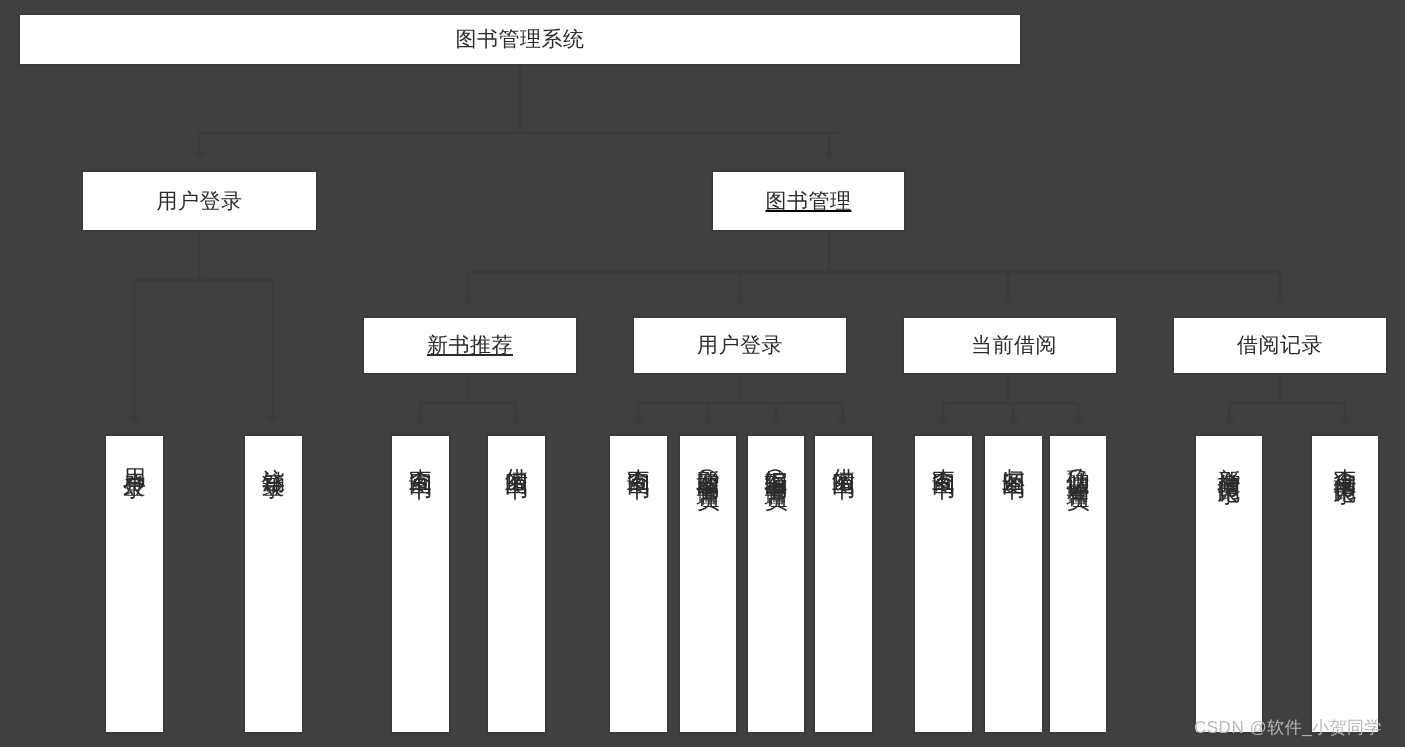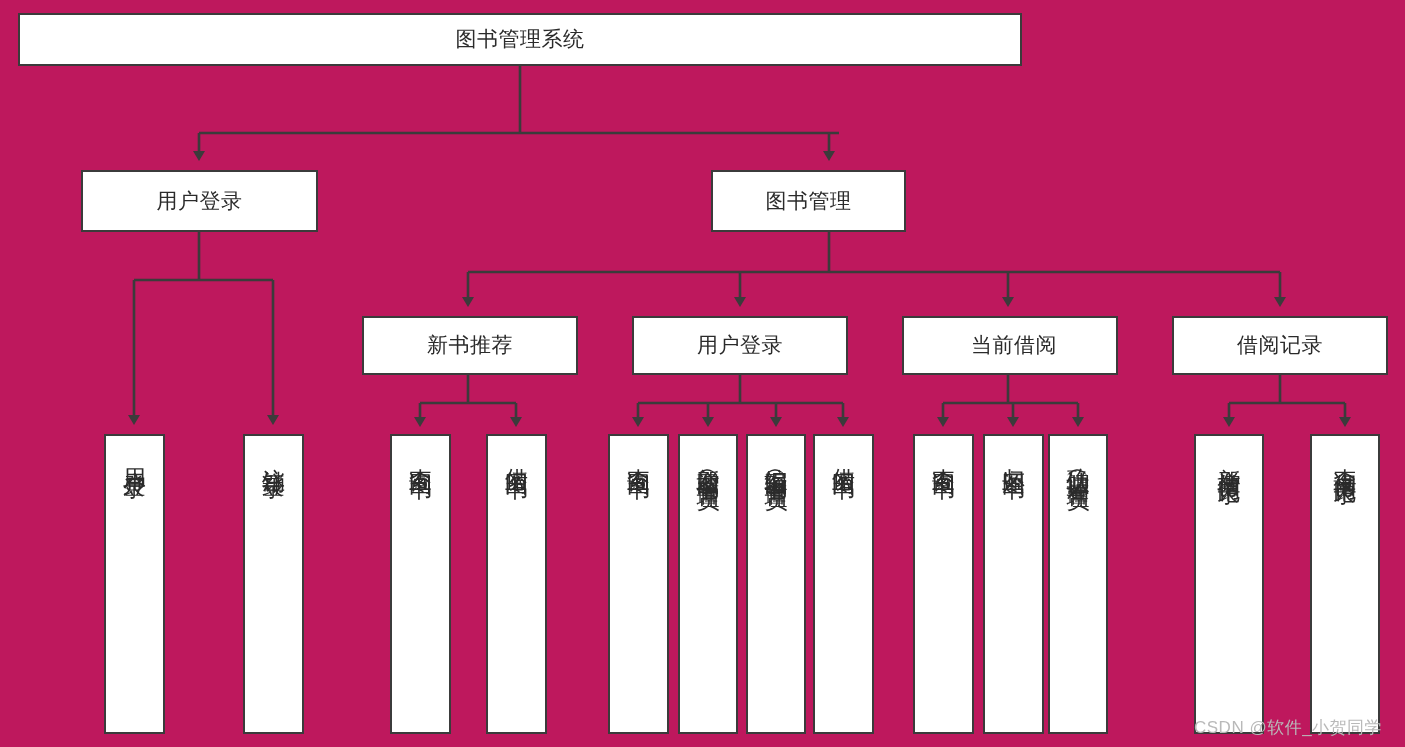--- a/index.html
+++ b/index.html
@@ -7,21 +7,21 @@
     padding: 0;
     background: #ffffff;
   }
   body {
     font-family: "Liberation Sans", "DejaVu Sans", sans-serif;
   }
   #canvas {
     position: relative;
     width: 1405px;
     height: 747px;
-    background: #be185d;
+    background: #404040;
     overflow: hidden;
   }
   svg.wires {
     position: absolute;
     left: 0;
     top: 0;
     width: 1405px;
     height: 747px;
     pointer-events: none;
   }
@@ -120,26 +120,26 @@
     </g>
   </svg>
 
   <div class="node horiz" style="left: 18px; top: 13px; width: 1004px; height: 53px; border-color: rgb(59, 59, 59);">
     <span class="label" style="color: rgb(43, 43, 43);">图书管理系统</span>
   </div>
 
   <div class="node horiz" style="left: 81px; top: 170px; width: 237px; height: 62px; border-color: rgb(59, 59, 59);">
     <span class="label" style="color: rgb(43, 43, 43);">用户登录</span>
   </div>
-  <div class="node horiz" style="left: 711px; top: 170px; width: 195px; height: 62px; border-color: rgb(59, 59, 59);">
+  <div class="node horiz" style="left: 711px; top: 170px; width: 195px; height: 62px; border-color: rgb(59, 59, 59); text-decoration: underline;">
     <span class="label" style="color: rgb(43, 43, 43);">图书管理</span>
   </div>
 
   <div class="node horiz" style="left: 362px; top: 316px; width: 216px; height: 59px; border-color: rgb(59, 59, 59);">
-    <span class="label" style="color: rgb(43, 43, 43);">新书推荐</span>
+    <span class="label" style="color: rgb(43, 43, 43); text-decoration: underline;">新书推荐</span>
   </div>
   <div class="node horiz" style="left: 632px; top: 316px; width: 216px; height: 59px; border-color: rgb(59, 59, 59);">
     <span class="label" style="color: rgb(43, 43, 43);">用户登录</span>
   </div>
   <div class="node horiz" style="left: 902px; top: 316px; width: 216px; height: 59px; border-color: rgb(59, 59, 59); padding-left: 8px;">
     <span class="label" style="color: rgb(43, 43, 43);">当前借阅</span>
   </div>
   <div class="node horiz" style="left: 1172px; top: 316px; width: 216px; height: 59px; border-color: rgb(59, 59, 59);">
     <span class="label" style="color: rgb(43, 43, 43);">借阅记录</span>
   </div>

